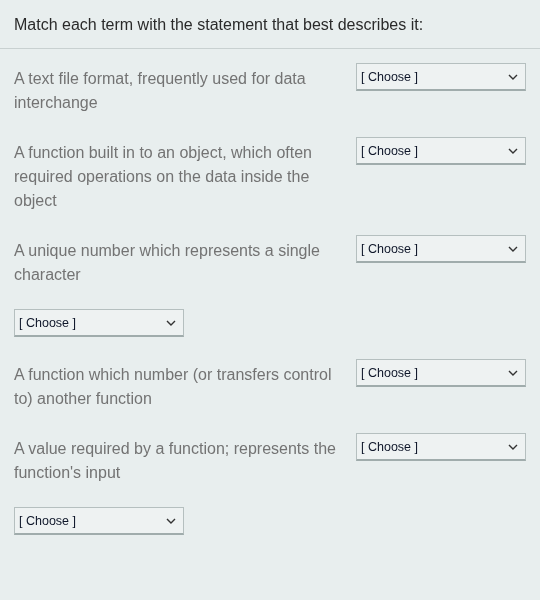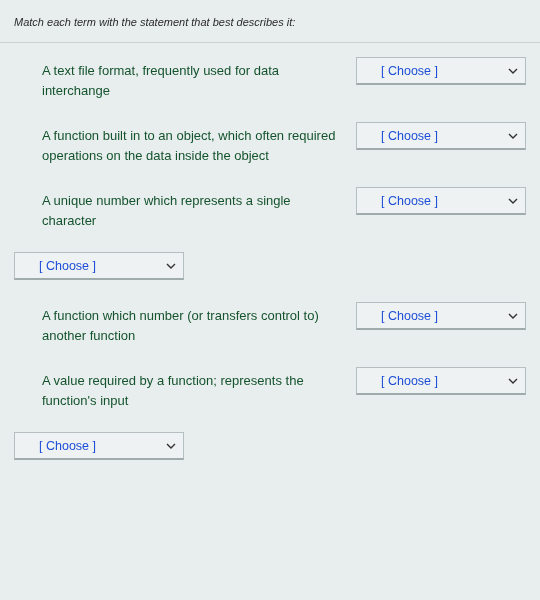--- a/index.html
+++ b/index.html
@@ -13,58 +13,56 @@
       width: 540px;
       height: 600px;
       overflow: hidden;
       color: #2a2a2a;
       font-size: 13px;
     }
     .container {
       padding: 16px 14px;
     }
     .instruction {
-      font-size: 11px;
+      font-size: 16px;
       color: #2a2a2a;
       margin-bottom: 14px;
-      font-style: italic;
     }
     .divider {
       border: none;
       border-top: 1px solid #c8d0d0;
       margin: 0 -14px 14px -14px;
     }
     .question-row {
       display: flex;
       align-items: flex-start;
       gap: 10px;
       margin-bottom: 22px;
     }
     .prompt {
       flex: 1;
-      font-size: 13px;
+      font-size: 16px;
       line-height: 1.5;
-      color: #14532d;
+      color: #737373;
       padding-top: 4px;
-      margin-left: 28px;
     }
     .select-wrap {
       position: relative;
       width: 170px;
       flex-shrink: 0;
     }
     .select {
       width: 100%;
       height: 28px;
       background: #eef2f2;
       border: 1px solid #b5bfbf;
       border-bottom: 2px solid #a0acac;
-      padding: 0 26px 0 24px;
+      padding: 0 26px 0 4px;
       font-size: 12.5px;
-      color: #1d4ed8;
+      color: #0f172a;
       display: flex;
       align-items: center;
       cursor: pointer;
     }
     .chevron {
       position: absolute;
       right: 8px;
       top: 50%;
       transform: translateY(-50%);
       pointer-events: none;

